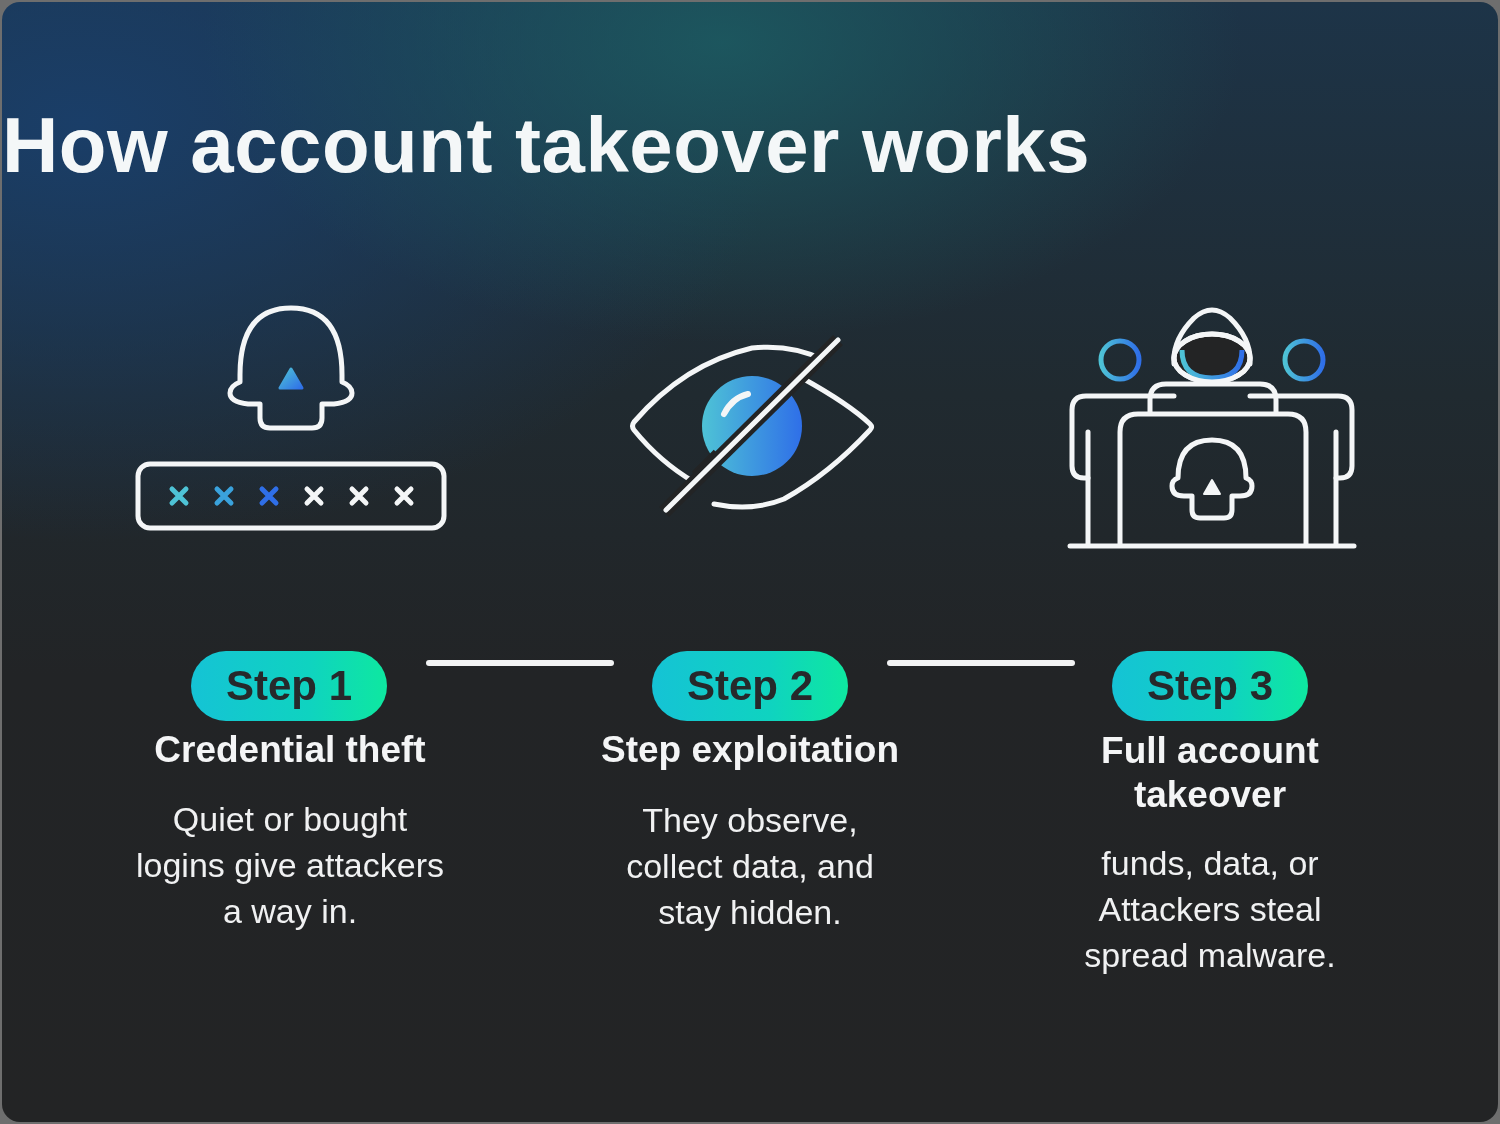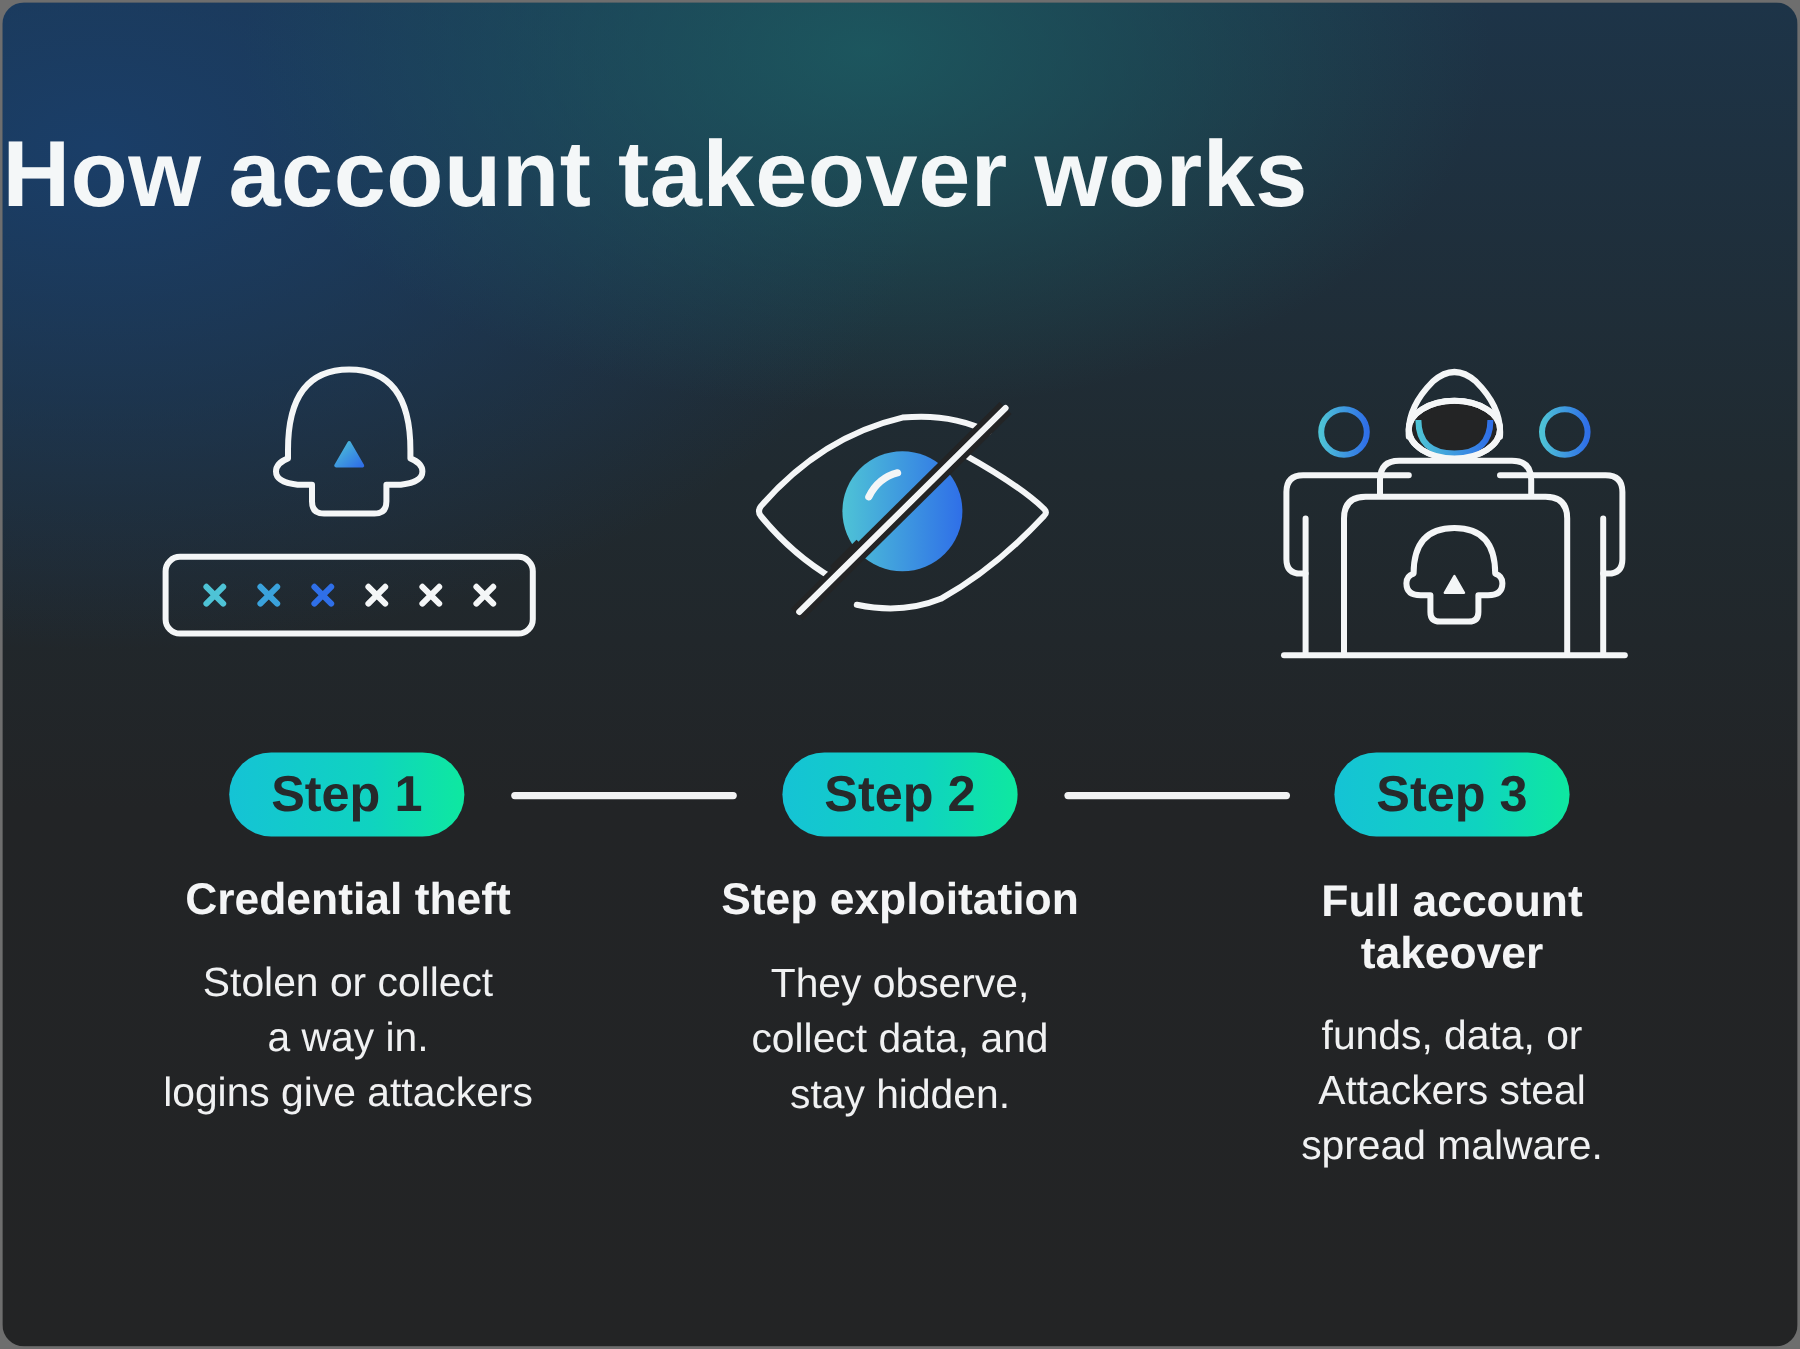--- a/index.html
+++ b/index.html
@@ -10,21 +10,21 @@
       radial-gradient(ellipse 520px 300px at 720px 40px, rgba(28,92,98,0.85), rgba(28,92,98,0) 100%),
       radial-gradient(ellipse 700px 420px at 80px 120px, rgba(26,62,104,1), rgba(26,62,104,0) 100%),
       linear-gradient(180deg, #1d3448 0%, #202a30 35%, #222426 60%, #232425 100%);
   }
   .title { position:absolute; left:0; right:0; top:98px; text-align:left; color:#f4f7f8; font-weight:700; font-size:78px; letter-spacing:0.5px; }
   .icon { position:absolute; }
   .pill {
     position:absolute; height:70px; width:196px; border-radius:35px;
     background:linear-gradient(90deg,#15c3d5 0%, #0fd3c0 60%, #0ee8a0 100%);
     display:flex; align-items:center; justify-content:center;
-    color:#26292b; font-weight:700; font-size:42px;
+    color:#26292b; font-weight:700; font-size:42px;margin-top:24px;
   }
   .connector { position:absolute; height:6px; border-radius:3px; background:#f2f3f4; top:658px; }
   .heading { position:absolute; width:420px; text-align:center; color:#f4f5f6; font-weight:700; font-size:37px; line-height:44px; }
   .desc { position:absolute; width:420px; text-align:center; color:#f0f1f2; font-size:34px; line-height:46px; }
 </style>
 </head>
 <body>
 
 <div class="card">
 
@@ -115,23 +115,23 @@
   <div class="pill" style="left:650px;top:625px">
     <span>Step 2</span>
   </div>
   <div class="connector" style="left:885px;width:188px"></div>
   <div class="pill" style="left:1110px;top:625px">
     <span>Step 3</span>
   </div>
 
   <div class="heading" style="left:78px;top:726px">Credential theft</div>
   <div class="desc" style="left:78px;top:794px">
-    <div>Stolen or collect</div>
+    <div>Quiet or bought</div>
+    <div>logins give attackers</div>
     <div>a way in.</div>
-    <div>logins give attackers</div>
   </div>
 
   <div class="heading" style="left:538px;top:726px">Step exploitation</div>
   <div class="desc" style="left:538px;top:795px">
     <div>They observe,</div>
     <div>collect data, and</div>
     <div>stay hidden.</div>
   </div>
 
   <div class="heading" style="left:998px;top:727px">

